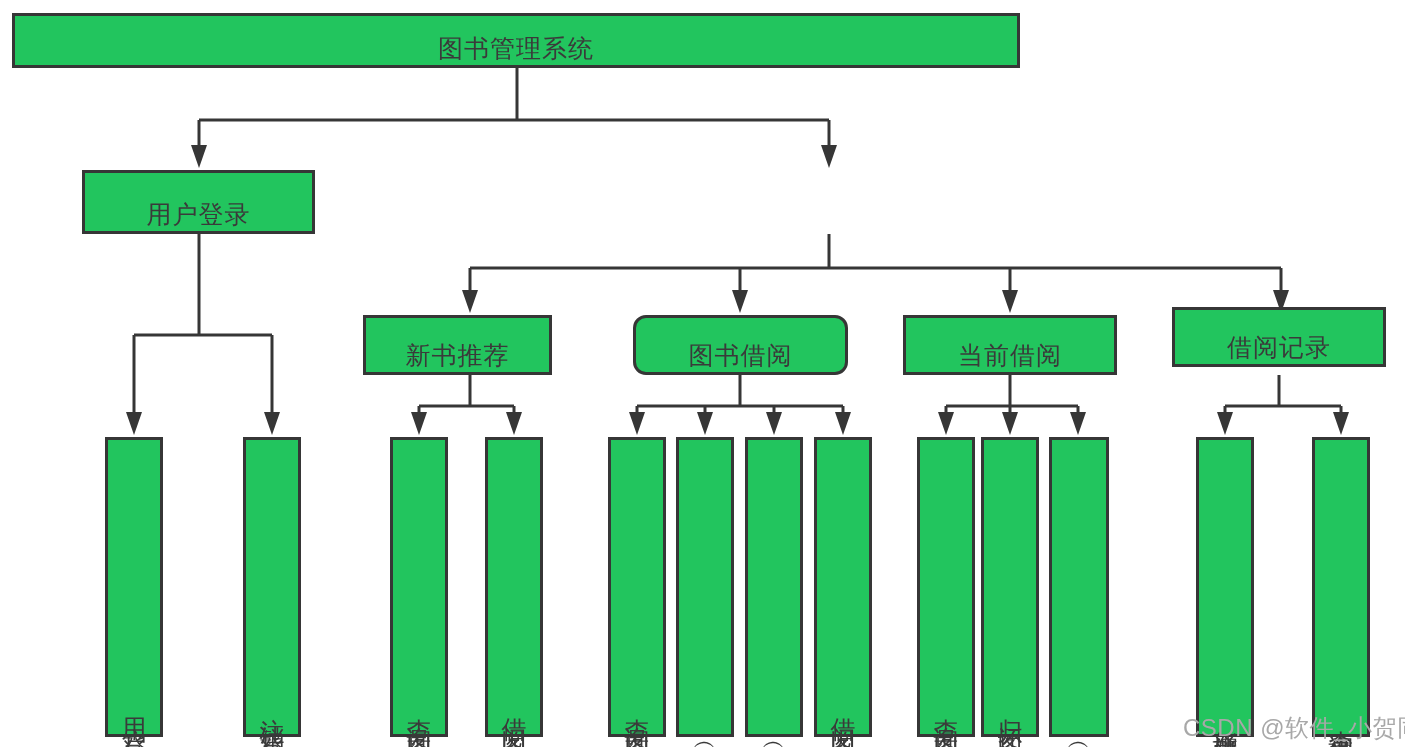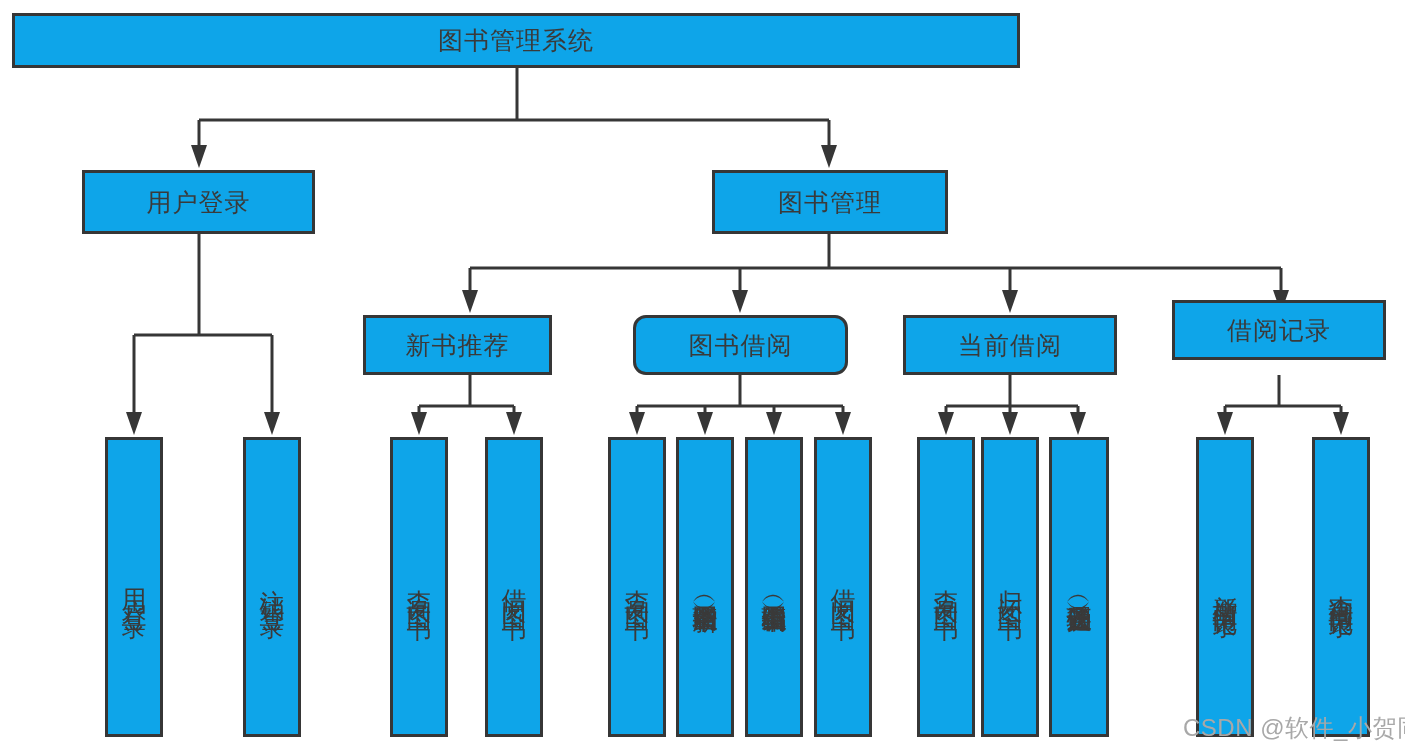--- a/index.html
+++ b/index.html
@@ -18,25 +18,25 @@
   #wires {
     position: absolute;
     left: 0; top: 0;
     width: 1405px;
     height: 747px;
     z-index: 1;
   }
   .node {
     position: absolute;
     box-sizing: border-box;
-    background: #0ea5e9;
+    background: #22c55e;
     border: 3px solid #363636;
     color: #3a3a3a;
     display: flex;
-    align-items: center;
+    align-items: flex-end;
     justify-content: center;
     z-index: 2;
   }
   .hbox {
     font-size: 25px;
     letter-spacing: 1px;
   }
   .vbox .vlabel {
     writing-mode: vertical-rl;
     text-orientation: mixed;
@@ -104,34 +104,31 @@
       <polygon points="1333,412 1349,412 1341,435" fill="#363636"></polygon>
     </svg>
 
   <div class="node hbox" style="left:12px; top:13px; width:1008px; height:55px;">
     <span>图书管理系统</span>
   </div>
 
   <div class="node hbox" style="left:82px; top:170px; width:233px; height:64px;">
     <span>用户登录</span>
   </div>
-  <div class="node hbox" style="left:712px; top:170px; width:236px; height:64px;">
-    <span>图书管理</span>
-  </div>
 
   <div class="node hbox" style="left:363px; top:315px; width:189px; height:60px;">
     <span>新书推荐</span>
   </div>
   <div class="node hbox" style="left:633px; top:315px; width:215px; height:60px;border-radius:13px;">
     <span>图书借阅</span>
   </div>
   <div class="node hbox" style="left:903px; top:315px; width:214px; height:60px;">
     <span>当前借阅</span>
   </div>
-  <div class="node hbox" style="left:1172px; top:300px; width:214px; height:60px;">
+  <div class="node hbox" style="left:1172px; top:307px; width:214px; height:60px;">
     <span>借阅记录</span>
   </div>
 
   <div class="node vbox" style="left:105px; top:437px; width:58px; height:300px;">
     <span class="vlabel spread">用户登录</span>
   </div>
   <div class="node vbox" style="left:243px; top:437px; width:58px; height:300px;">
     <span class="vlabel spread">注销登录</span>
   </div>
 

